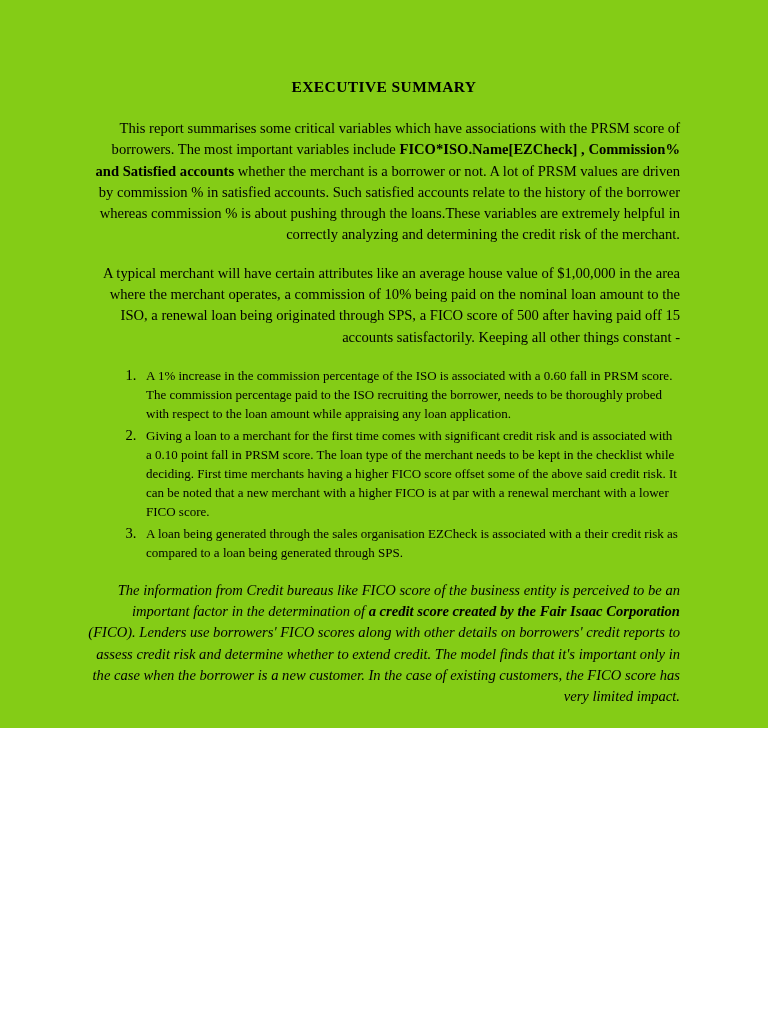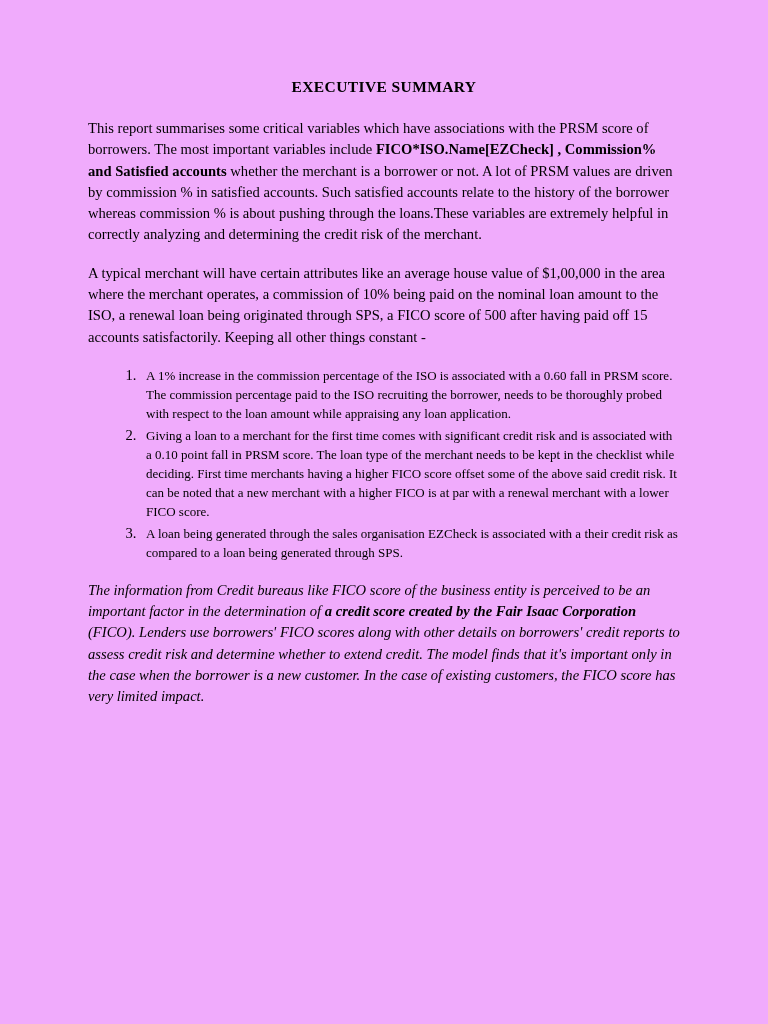--- a/index.html
+++ b/index.html
@@ -10,37 +10,37 @@
   body {
     width: 768px;
     height: 1024px;
     font-family: "Liberation Serif", serif;
     color: #000000;
     overflow: hidden;
   }
   .page {
     position: relative;
     width: 768px;
-    height: 1024px;
+    height: 728px;
     box-sizing: border-box;
     padding: 78px 88px 0 88px;
-    background: #f0abfc;
+    background: #84cc16;
   }
   .doc-title {
     text-align: center;
     font-weight: bold;
     font-size: 15.5px;
     letter-spacing: 0.4px;
     margin: 0 0 22px 0;
   }
   p.para {
     font-size: 14.6px;
     line-height: 1.46;
     margin: 0 0 17px 0;
-    text-align: left;
+    text-align: right;
   }
   p.para:last-child {
     margin-bottom: 16px;
     font-style: italic;
   }
   .b {
     font-weight: bold;
   }
   ol.numbered {
     margin: 0 0 17px 0;

